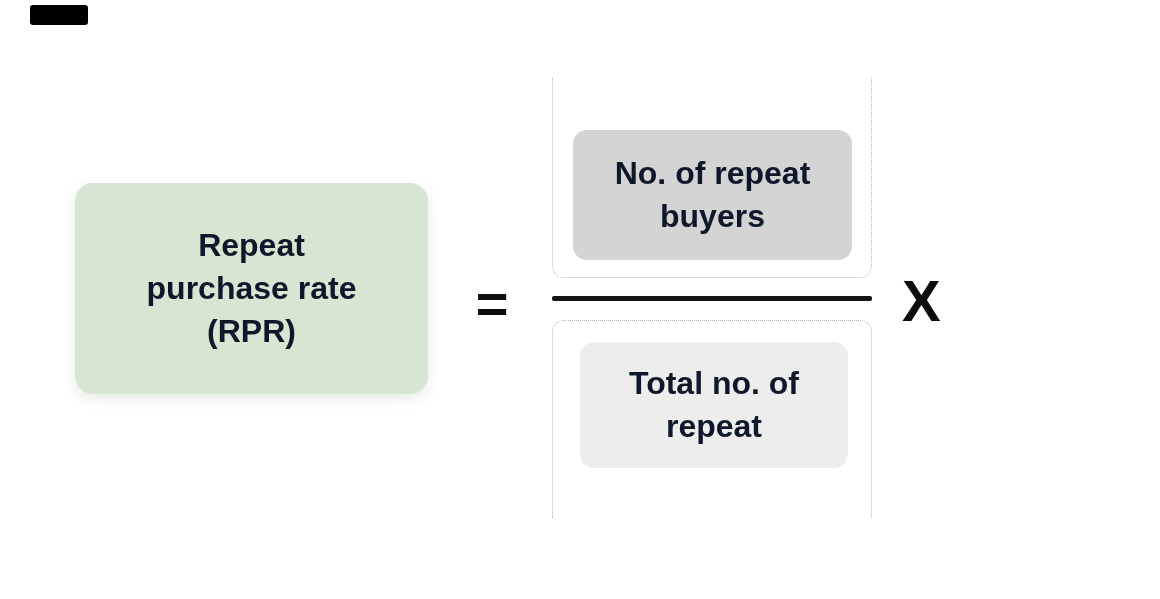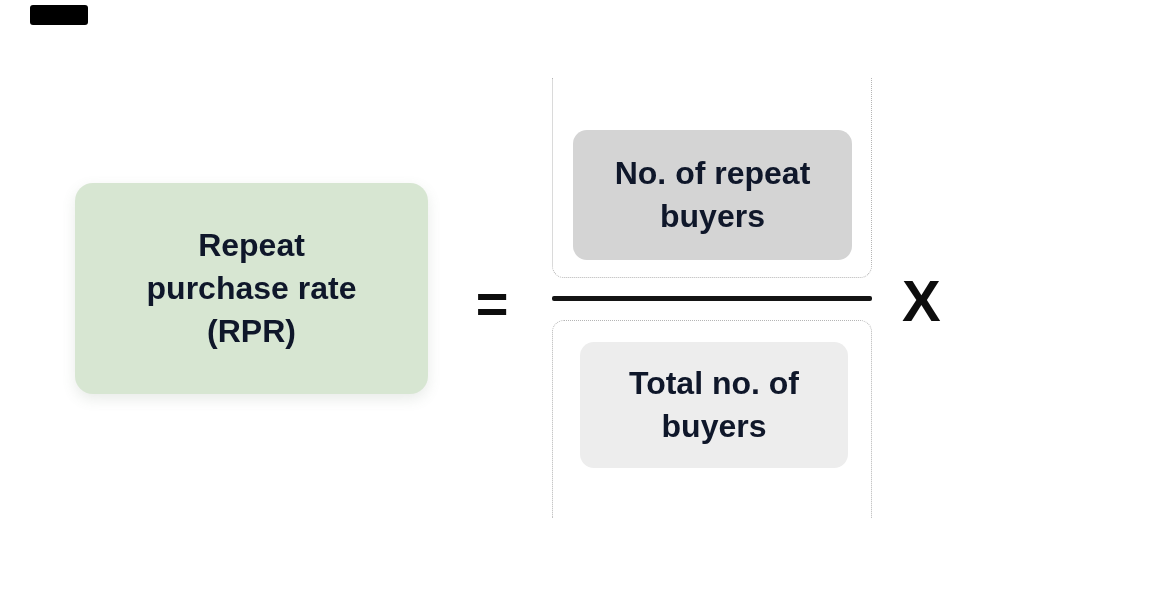--- a/index.html
+++ b/index.html
@@ -129,20 +129,20 @@
     <div class="box-label">No. of repeat
 buyers</div>
   </div>
 
   <div class="abs fraction-line"></div>
 
   <div class="abs dotted-bottom-open"></div>
 
   <div class="abs den-box">
     <div class="box-label">Total no. of
-buyers</div>
+repeat</div>
   </div>
 
   <div class="abs multiply-group">
     <span>X</span>
   </div>
 
 </div>
 
 </body></html>

